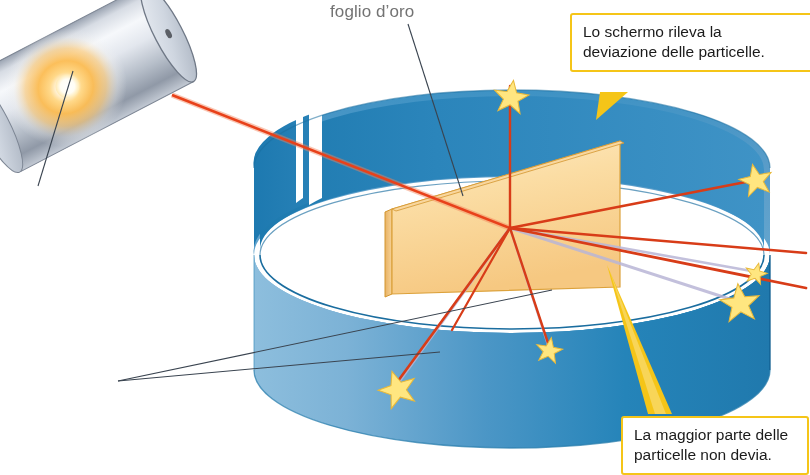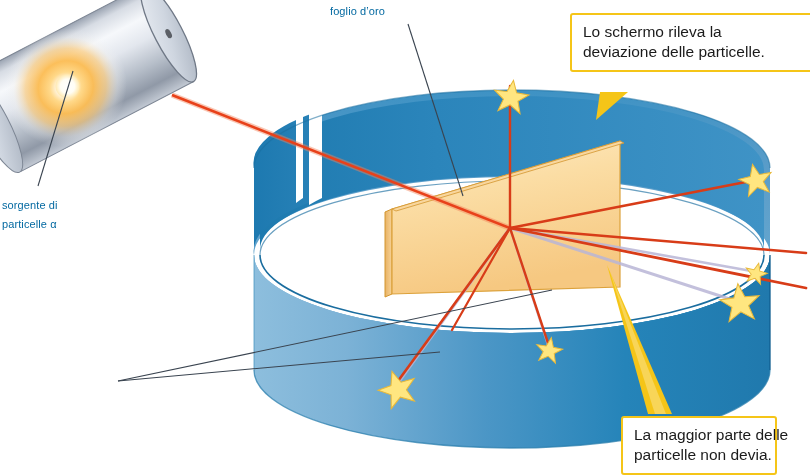--- a/index.html
+++ b/index.html
@@ -23,23 +23,23 @@
     position: absolute;
     left: 0;
     top: 0;
     width: 810px;
     height: 475px;
     display: block;
   }
   .plain-label {
     position: absolute;
     font-family: "Liberation Sans", sans-serif;
-    font-size: 11px;
+    font-size: 17px;
     line-height: 19px;
-    color: #0369a1;
+    color: #737373;
     white-space: pre;
     letter-spacing: 0.1px;
   }
   #label-source  { left: 2px;  top: 196px; }
   #label-foil    { left: 330px; top: 2px; }
   #label-deviate { left: 28px; top: 363px; }
 
   .callout {
     position: absolute;
     background: #ffffff;
@@ -47,21 +47,21 @@
     border-radius: 3px;
     padding: 7px 11px 8px 11px;
     font-family: "Liberation Sans", sans-serif;
     font-size: 15.5px;
     line-height: 20px;
     color: #1b1b1b;
     white-space: pre;
     box-sizing: border-box;
   }
   #callout-screen { left: 570px; top: 13px;  width: 268px; }
-  #callout-most   { left: 621px; top: 416px; width: 156px; }
+  #callout-most   { left: 621px; top: 416px; width: 188px; }
 </style>
 </head>
 <body>
 
 <div id="stage">
 
   <svg class="diagram" viewBox="0 0 810 475">
     <defs>
       <linearGradient id="gradFrontWall" x1="0" y1="0" x2="1" y2="0">
         <stop offset="0" stop-color="#8dbedd"></stop>
@@ -229,22 +229,20 @@
     </g>
 
     <g>
       <path d="M 600,92 L 628,92 L 596,120 Z" fill="#f5c518"></path>
       <path d="M 599,91 L 616,91 L 597,110 Z" fill="#ffffff" opacity="0.0"></path>
       <path d="M 648,414 L 672,414 L 607,265 Z" fill="#f5c518"></path>
       <path d="M 655,414 L 666,414 L 610,272 Z" fill="#ffffff" opacity="0.28"></path>
     </g>
   </svg>
 
-  <div class="plain-label" id="label-source">sorgente di
-particelle α</div>
 
   <div class="plain-label" id="label-foil">foglio d’oro</div>
 
 
   <div class="callout" id="callout-screen">Lo schermo rileva la
 deviazione delle particelle.</div>
 
   <div class="callout" id="callout-most">La maggior parte delle
 particelle non devia.</div>
 

